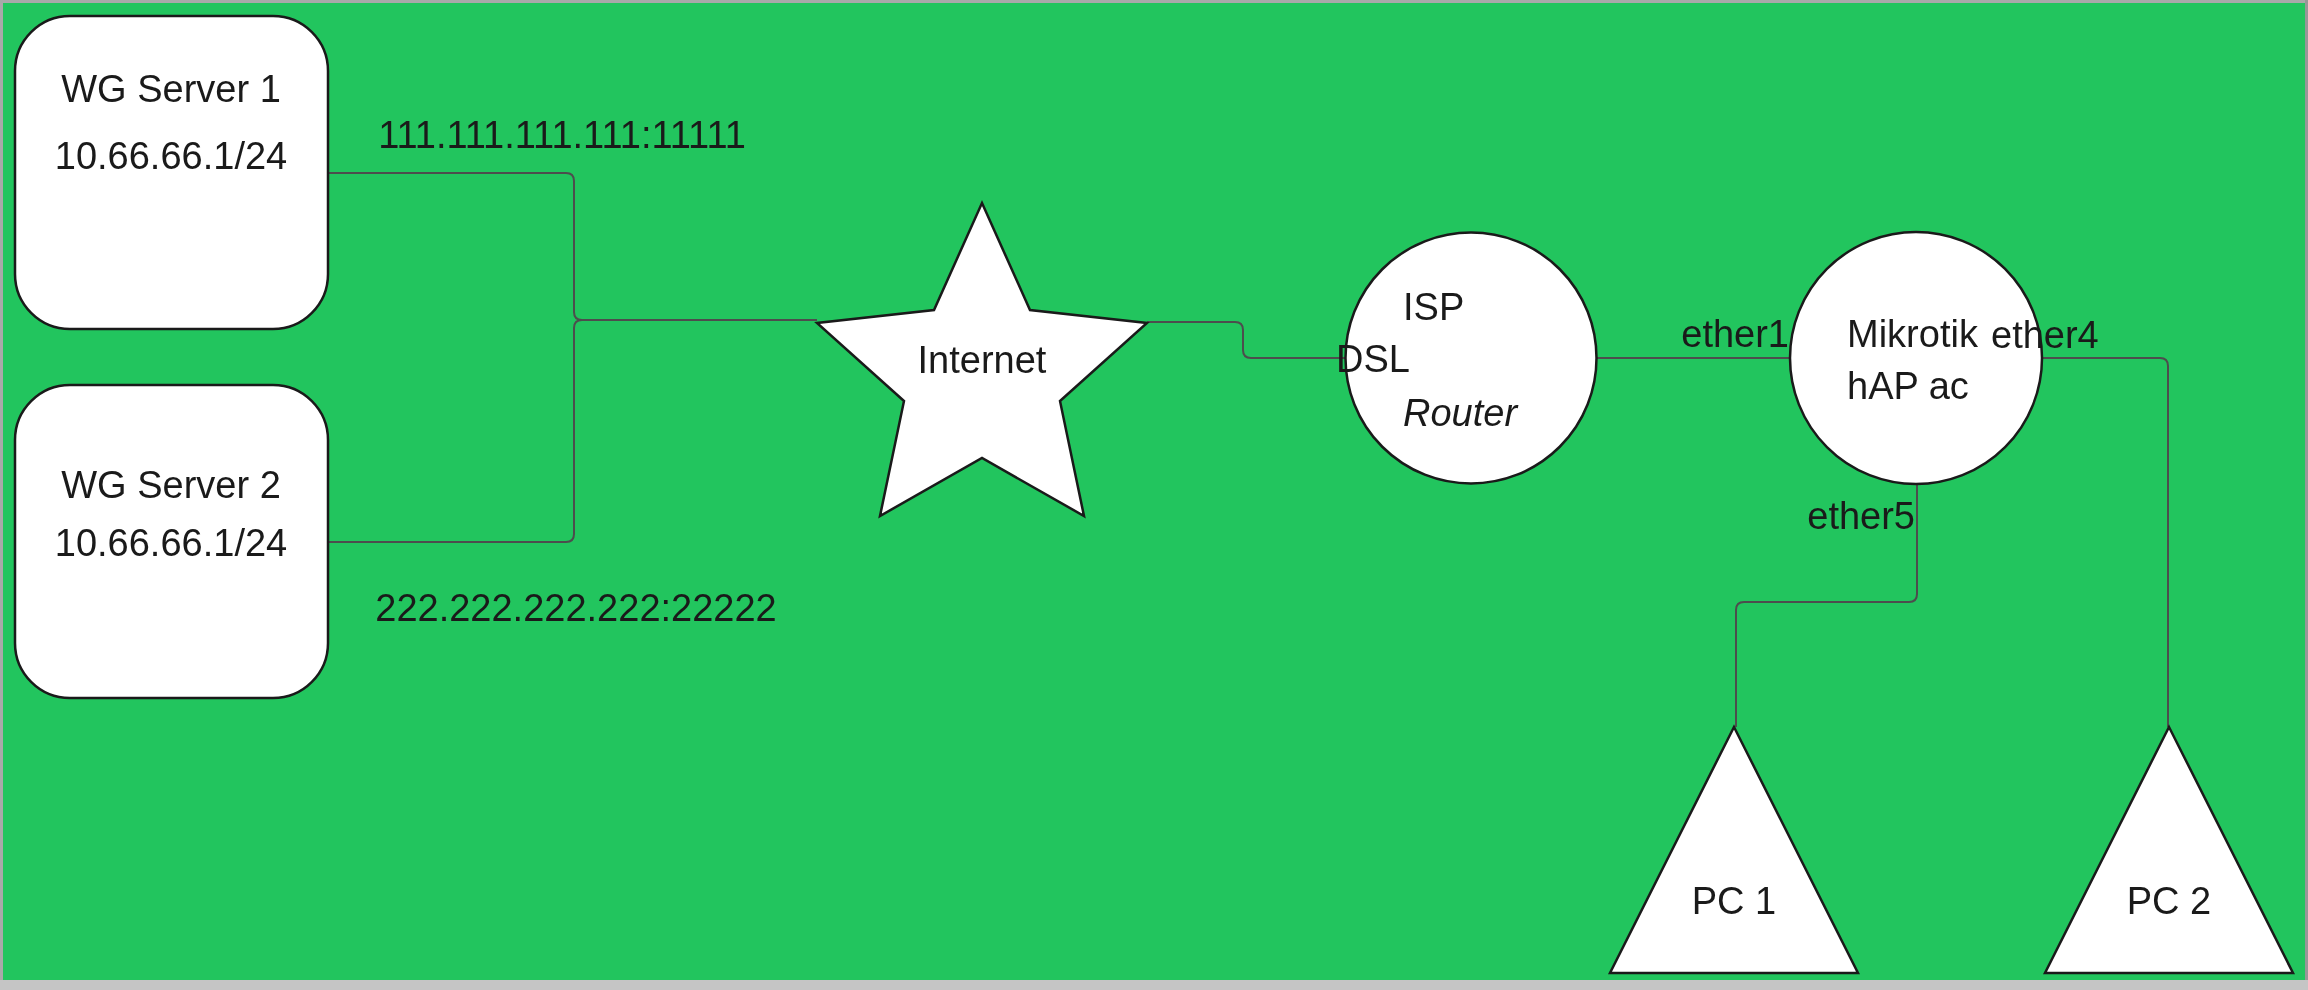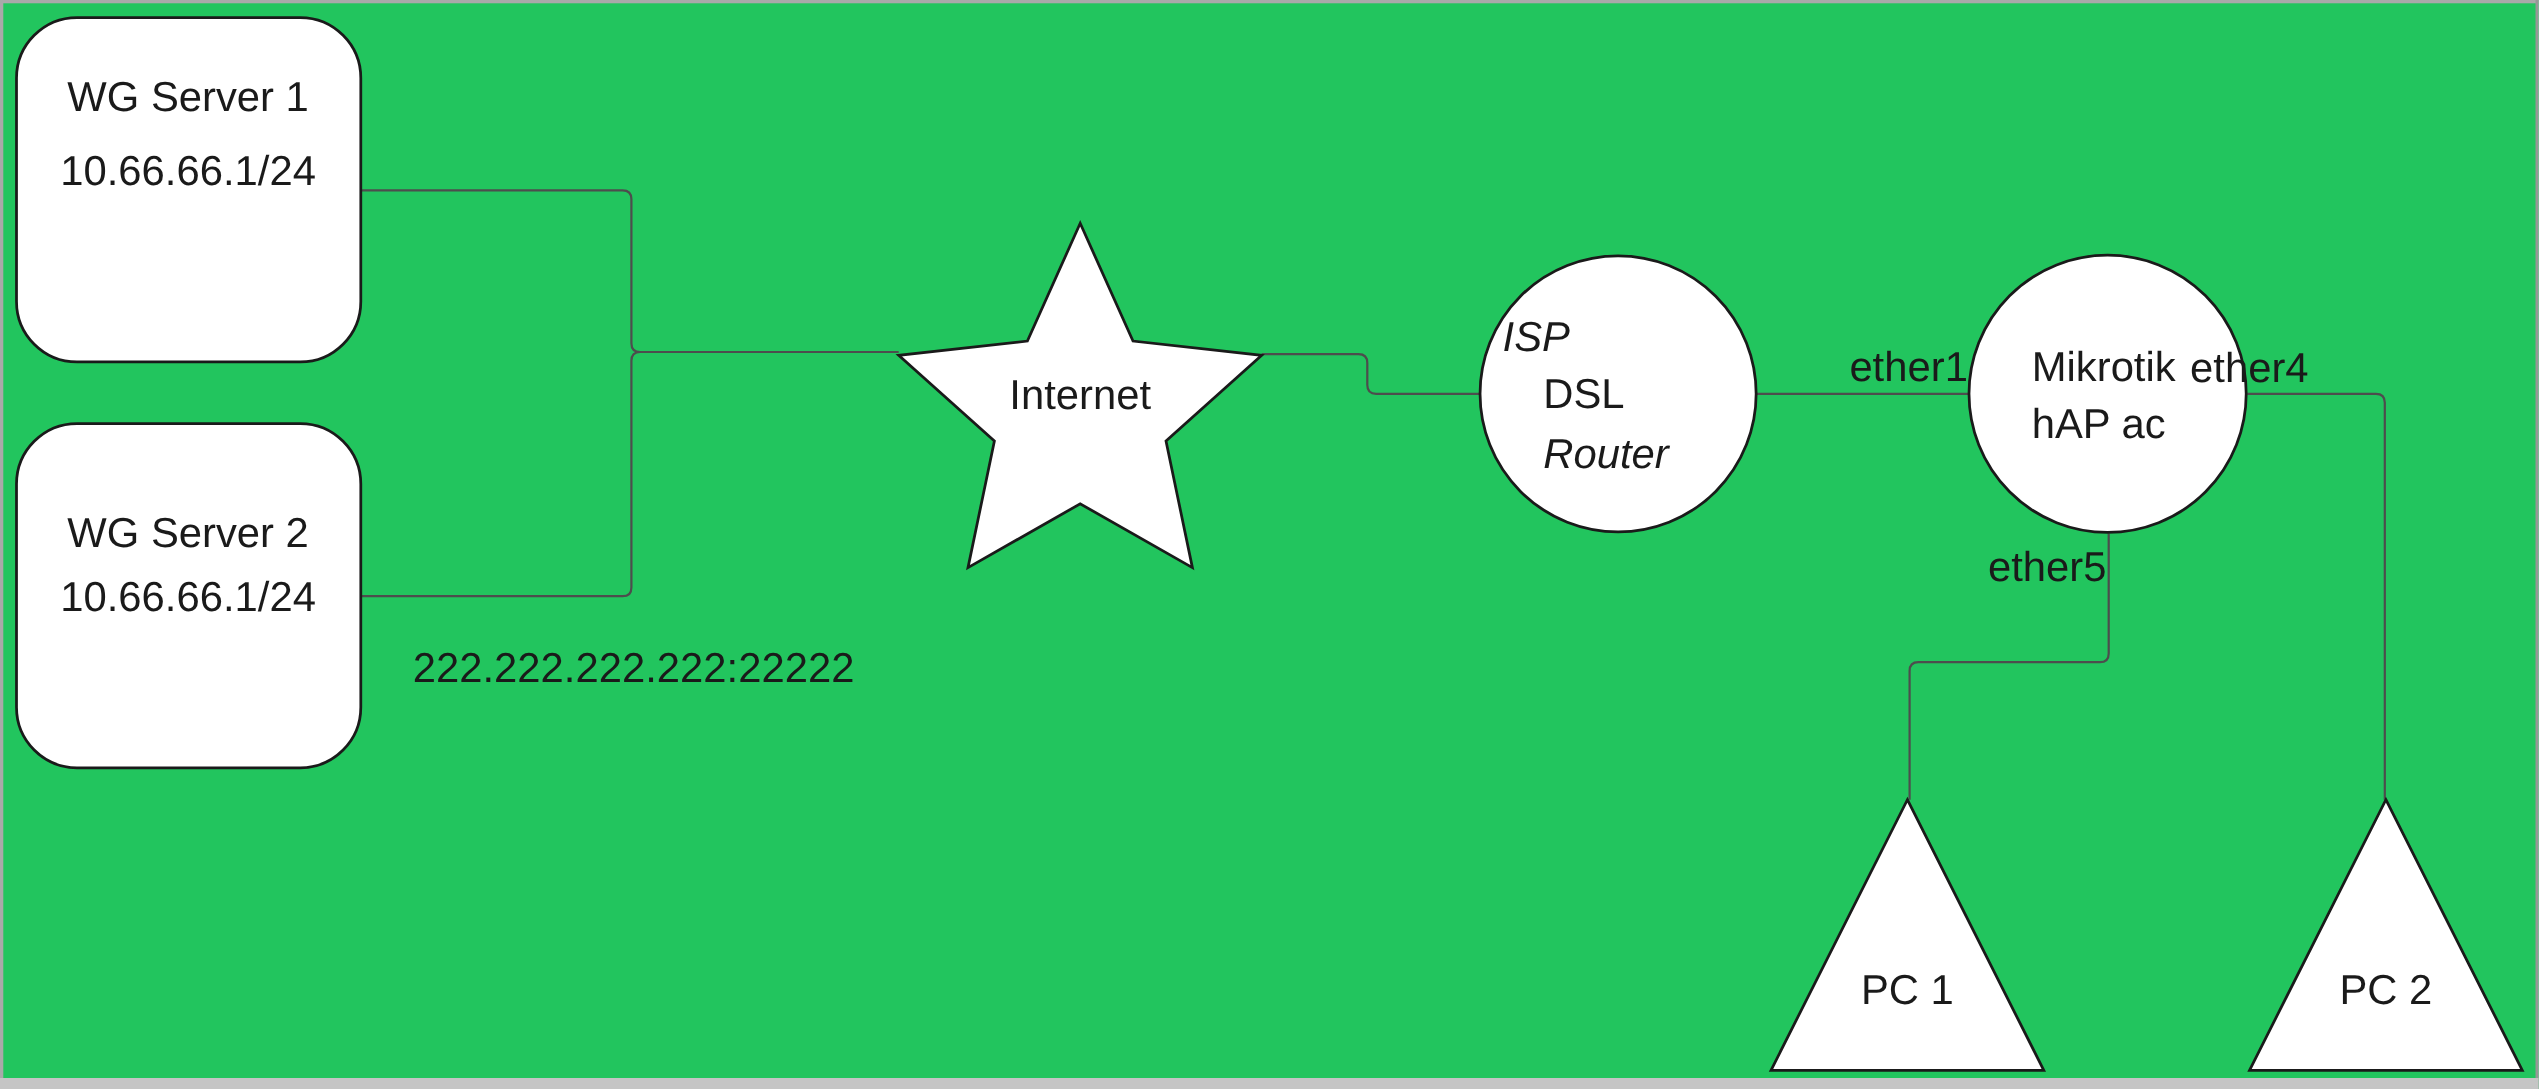--- a/index.html
+++ b/index.html
@@ -50,30 +50,31 @@
   </svg>
 
   <div class="lbl c" style="left:171px;top:89px;">WG Server 1</div>
   <div class="lbl c" style="left:171px;top:156px;">10.66.66.1/24</div>
 
   <div class="lbl c" style="left:171px;top:461px;margin-top:24px;">WG Server 2</div>
   <div class="lbl c" style="left:171px;top:543px;">10.66.66.1/24</div>
 
   <div class="lbl c" style="left:982px;top:360px;">Internet</div>
 
-  <div class="lbl l" style="left:1366px;top:307px;font-style:italic;">ISP</div>
-  <div class="lbl l" style="left:1403px;top:359px;">DSL</div>
+  <div class="lbl l" style="left:1403px;top:307px;">ISP</div>
+  <div class="lbl l" style="left:1336px;top:359px;">DSL</div>
   <div class="lbl l" style="left:1403px;top:413px;font-style:italic;">Router</div>
 
   <div class="lbl l" style="left:1847px;top:334px;">Mikrotik</div>
   <div class="lbl l" style="left:1847px;top:386px;">hAP ac</div>
 
   <div class="lbl c" style="left:1734px;top:901px;">PC 1</div>
   <div class="lbl c" style="left:2169px;top:901px;">PC 2</div>
 
+  <div class="lbl c" style="left:562px;top:135px;">111.111.111.111:11111</div>
   <div class="lbl c" style="left:564px;top:608px;margin-left:12px;">222.222.222.222:22222</div>
   <div class="lbl r" style="left:1789px;top:334px;">ether1</div>
   <div class="lbl l" style="left:1991px;top:335px;">ether4</div>
   <div class="lbl r" style="left:1915px;top:516px;">ether5</div>
 
   <div class="frame top"></div>
   <div class="frame left"></div>
   <div class="frame right"></div>
   <div class="frame bottom"></div>
 </div>

